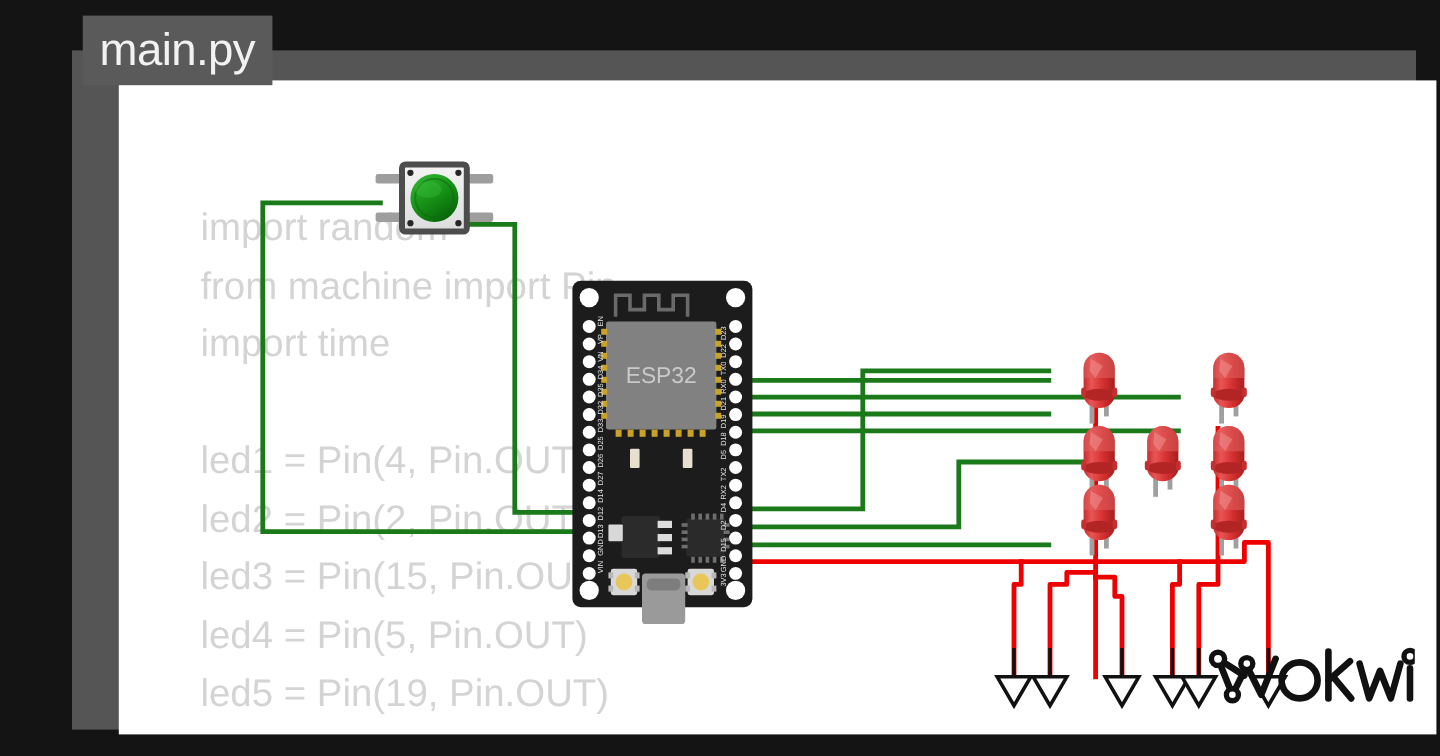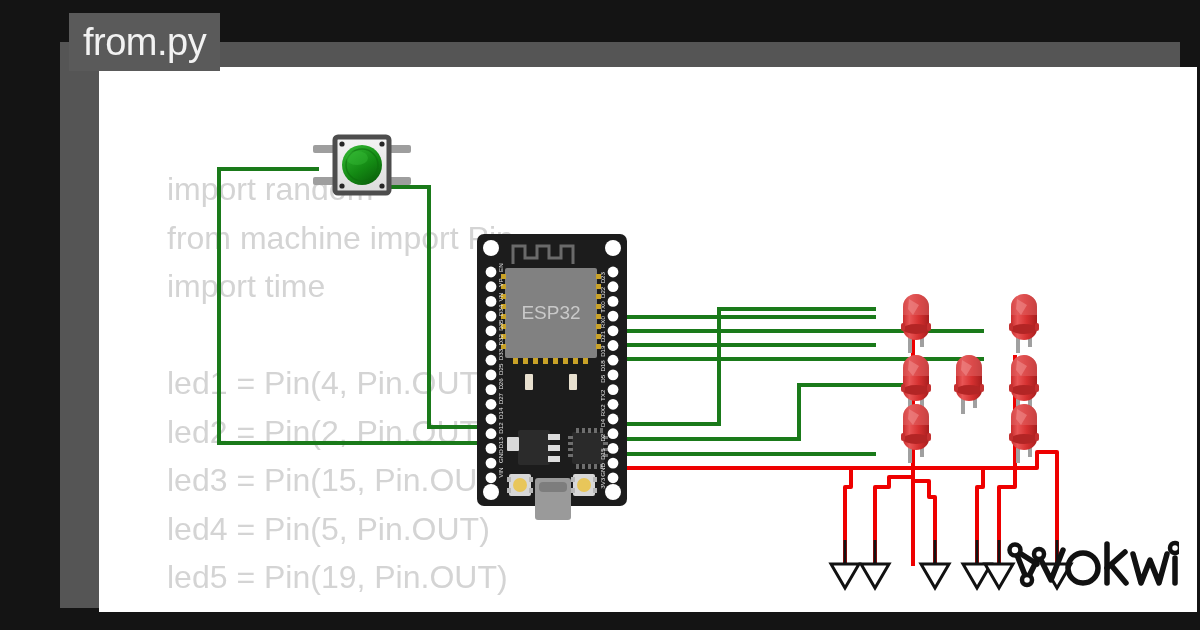--- a/index.html
+++ b/index.html
@@ -385,16 +385,16 @@
           <circle cx="20" cy="46" r="5" fill="#ffffff" stroke="#111111" stroke-width="4.5"></circle>
           <circle cx="32" cy="20" r="5" fill="#ffffff" stroke="#111111" stroke-width="4.5"></circle>
           <circle cx="168" cy="14" r="5" fill="#ffffff" stroke="#111111" stroke-width="4.5"></circle>
         </svg>
       </div>
 
     </div>
   </div>
 
   <div class="file-tab">
-    <span>from.py</span>
+    <span>main.py</span>
   </div>
 
 </div>
 
 </body></html>

